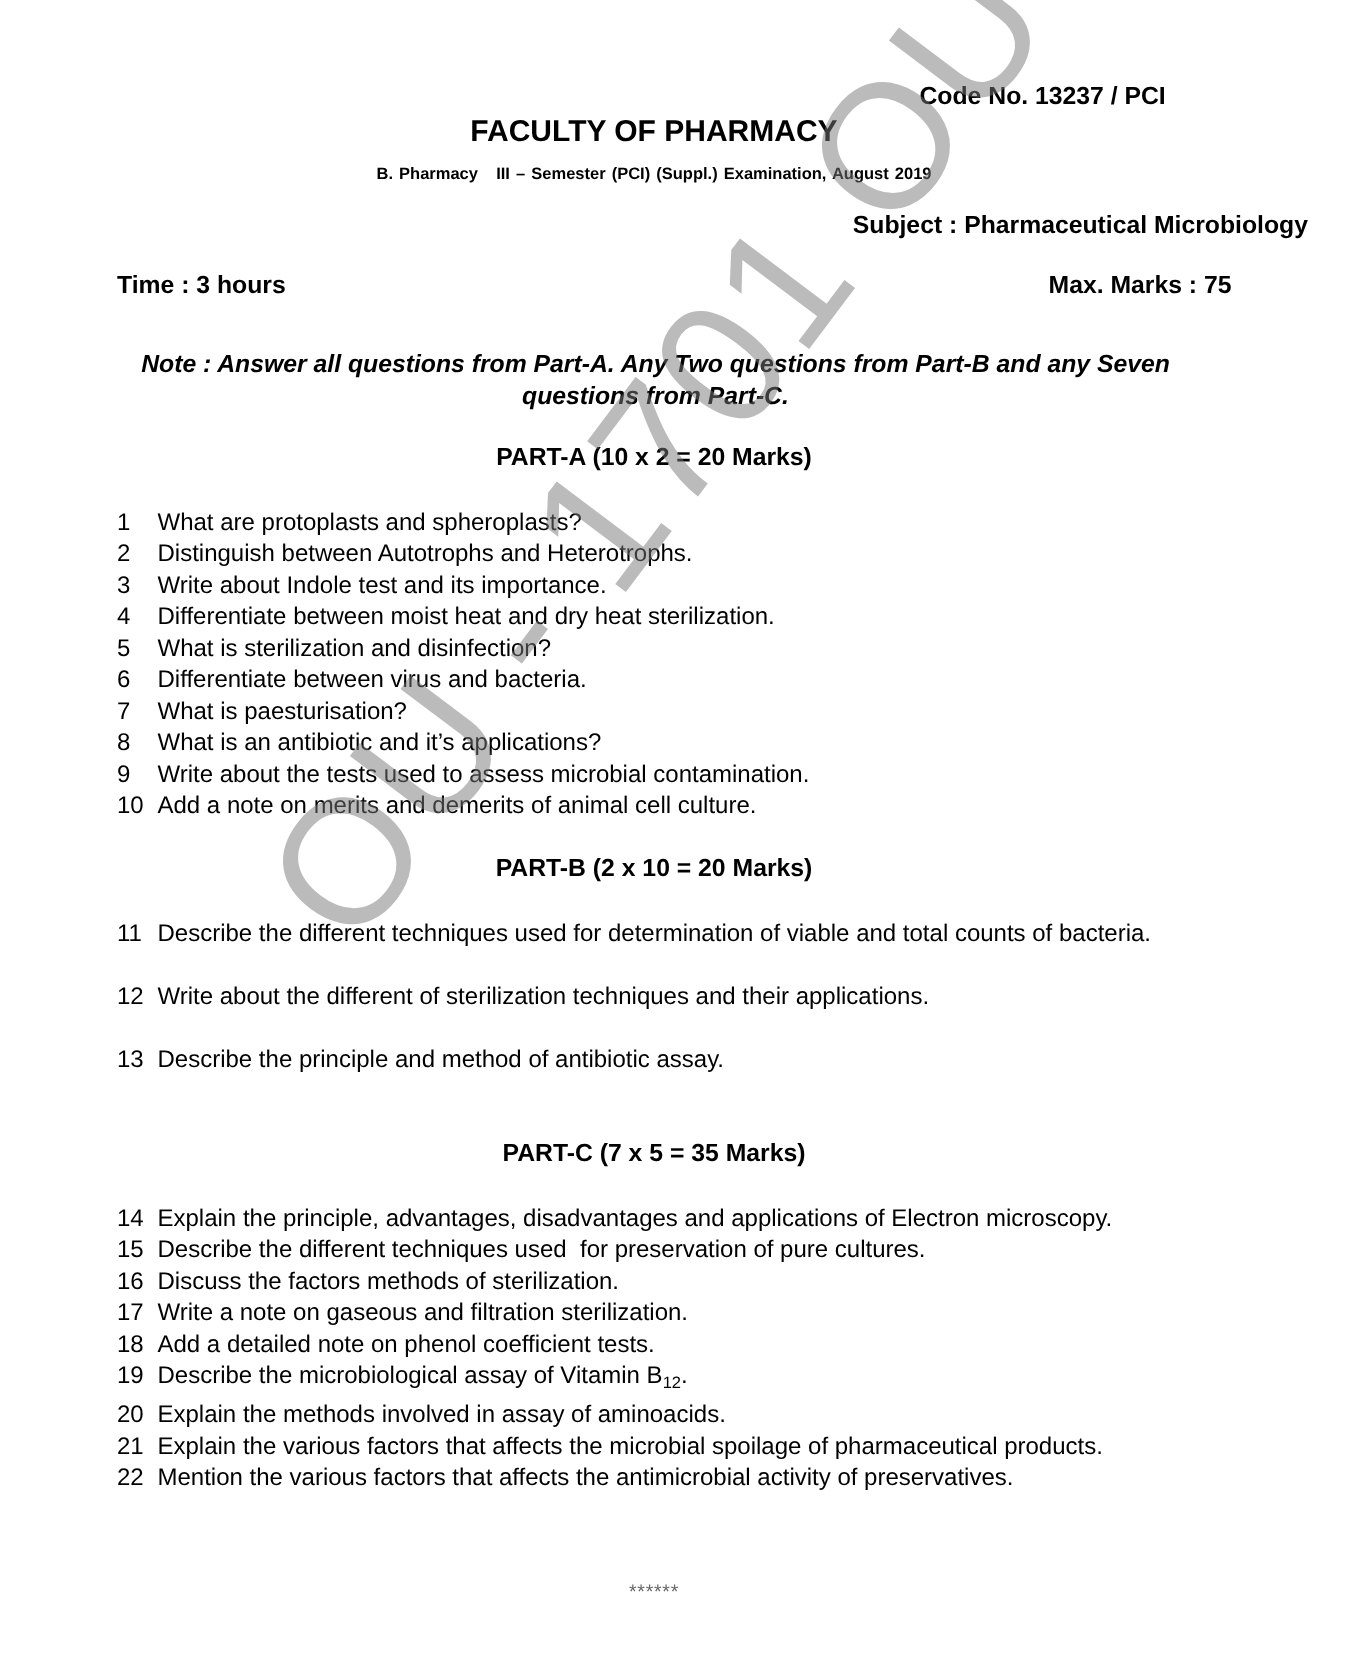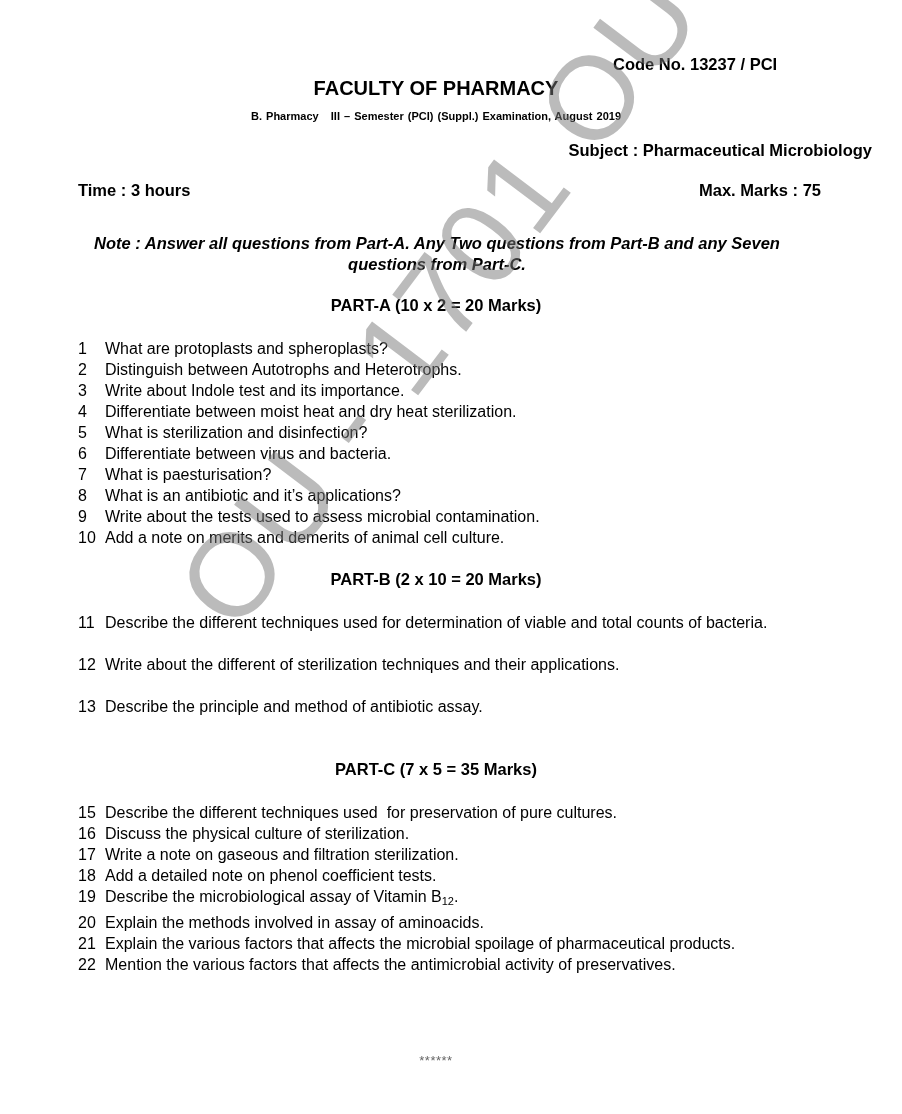--- a/index.html
+++ b/index.html
@@ -99,27 +99,31 @@
         <span class="txt">Write about the different of sterilization techniques and their applications.</span>
       </div>
     <div class="q" style="margin-top:21px;">
         <span class="num">13</span>
         <span class="txt">Describe the principle and method of antibiotic assay.</span>
       </div>
   </div>
 
   <div class="abs part-head" style="top:760px;">PART-C  (7 x 5 = 35 Marks)</div>
   <div class="qlist" style="top:802px;">
+    <div class="q just">
+        <span class="num">14</span>
+        <span class="txt">Explain the principle, advantages, disadvantages and applications of Electron microscopy.</span>
+      </div>
     <div class="q">
         <span class="num">15</span>
         <span class="txt" style="white-space: pre-wrap;">Describe the different techniques used  for preservation of pure cultures.</span>
       </div>
     <div class="q">
         <span class="num">16</span>
-        <span class="txt">Discuss the physical culture of sterilization.</span>
+        <span class="txt">Discuss the factors methods of sterilization.</span>
       </div>
     <div class="q">
         <span class="num">17</span>
         <span class="txt">Write a note on gaseous and filtration sterilization.</span>
       </div>
     <div class="q">
         <span class="num">18</span>
         <span class="txt">Add a detailed note on phenol coefficient tests.</span>
       </div>
     <div class="q">

